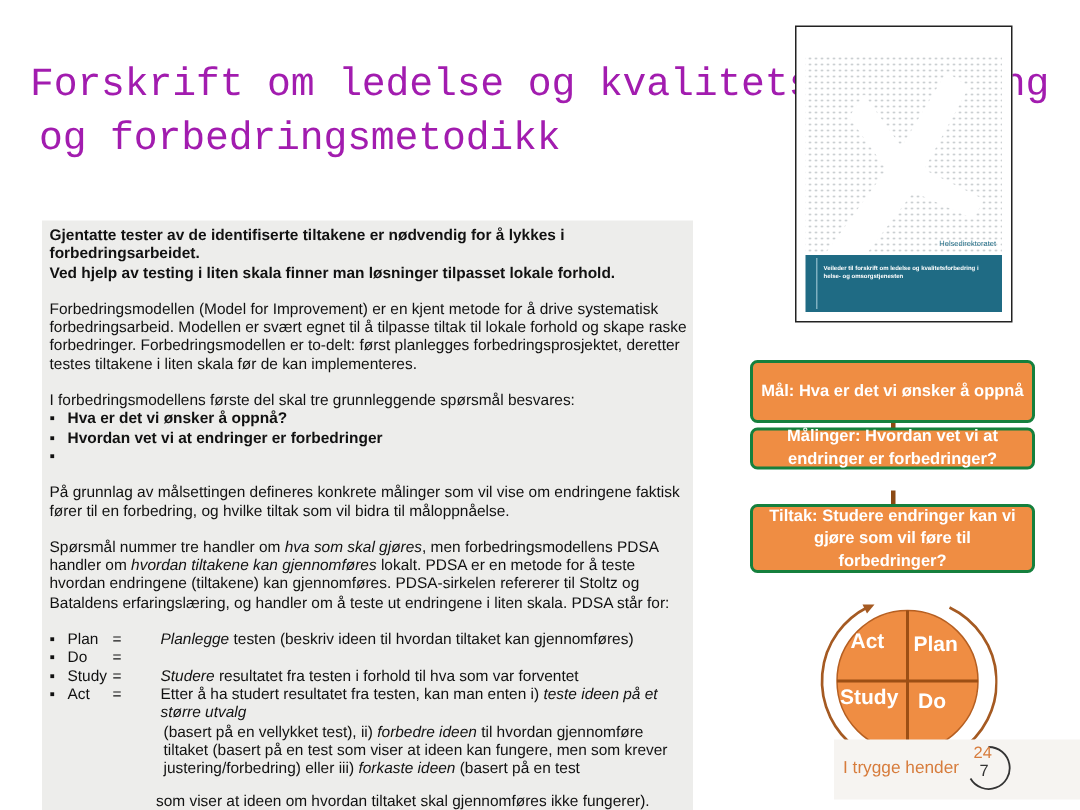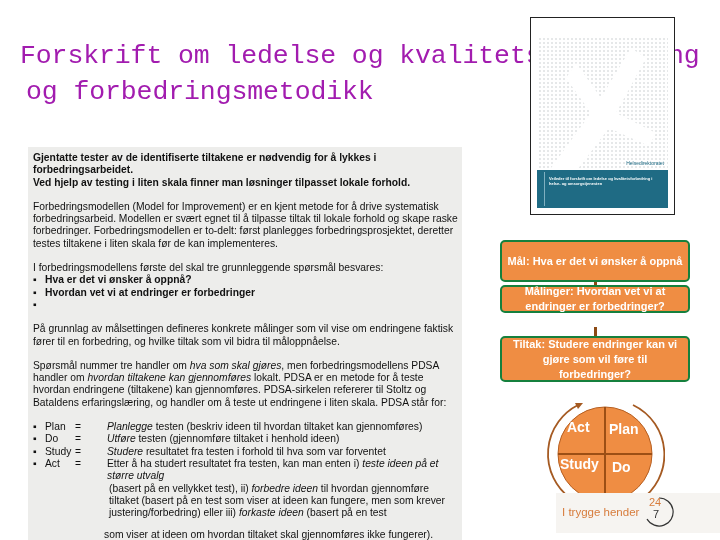--- a/index.html
+++ b/index.html
@@ -132,21 +132,20 @@
     <div class="pd-row">
       <span class="dot">▪</span>
       <span class="key">Plan</span>
       <span class="eq">=</span>
       <span class="val"><i>Planlegge</i><span> testen (beskriv ideen til hvordan tiltaket kan gjennomføres)</span></span>
     </div>
     <div class="pd-row">
       <span class="dot">▪</span>
       <span class="key">Do</span>
       <span class="eq">=</span>
-      <span class="val"><i>Utføre</i><span> testen (gjennomføre tiltaket i henhold ideen)</span></span>
     </div>
     <div class="pd-row">
       <span class="dot">▪</span>
       <span class="key">Study</span>
       <span class="eq">=</span>
       <span class="val"><i>Studere</i><span> resultatet fra testen i forhold til hva som var forventet</span></span>
     </div>
     <div class="pd-row">
       <span class="dot">▪</span>
       <span class="key">Act</span>

